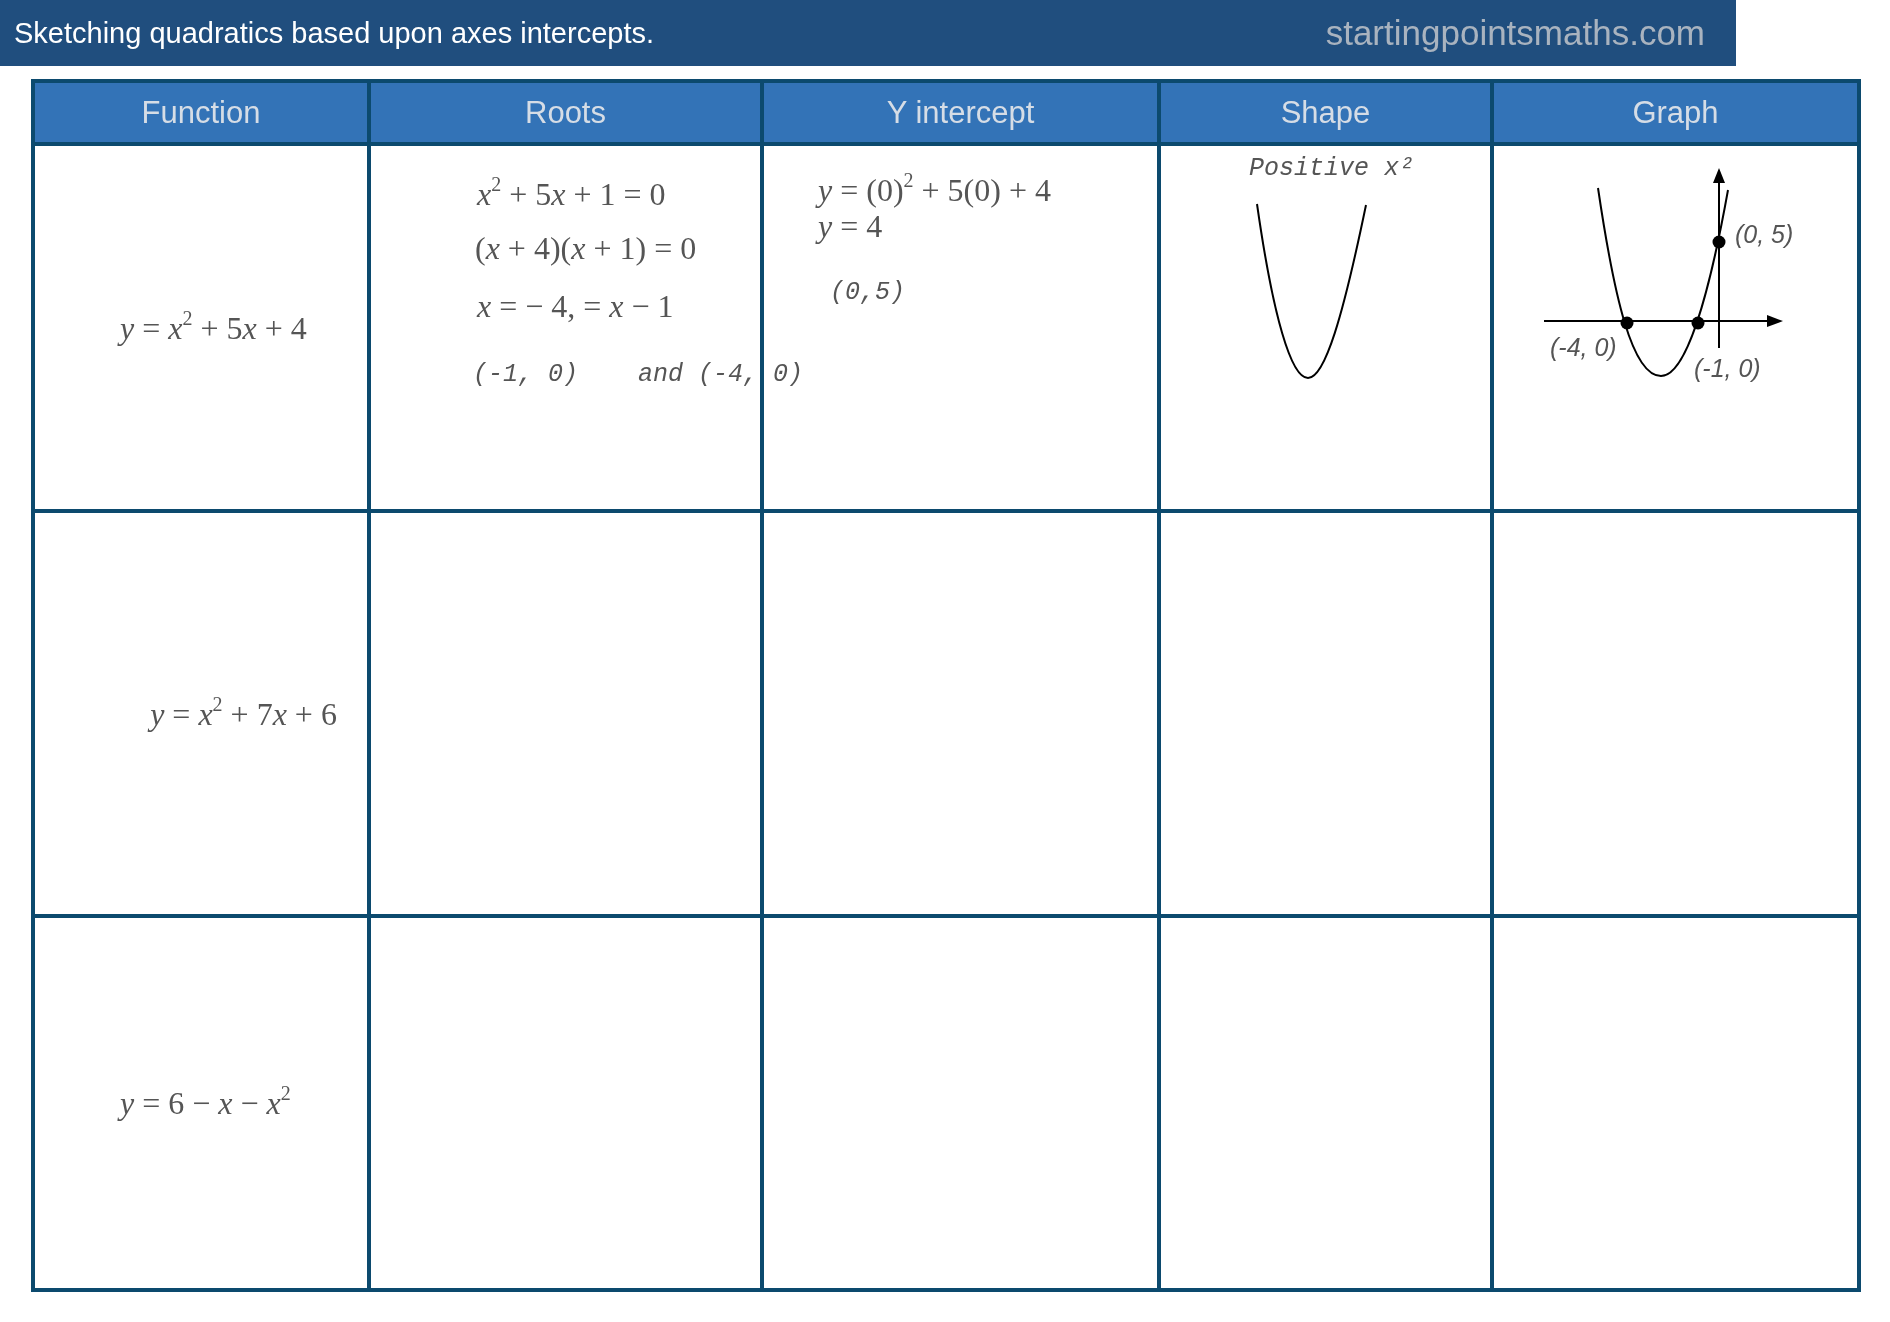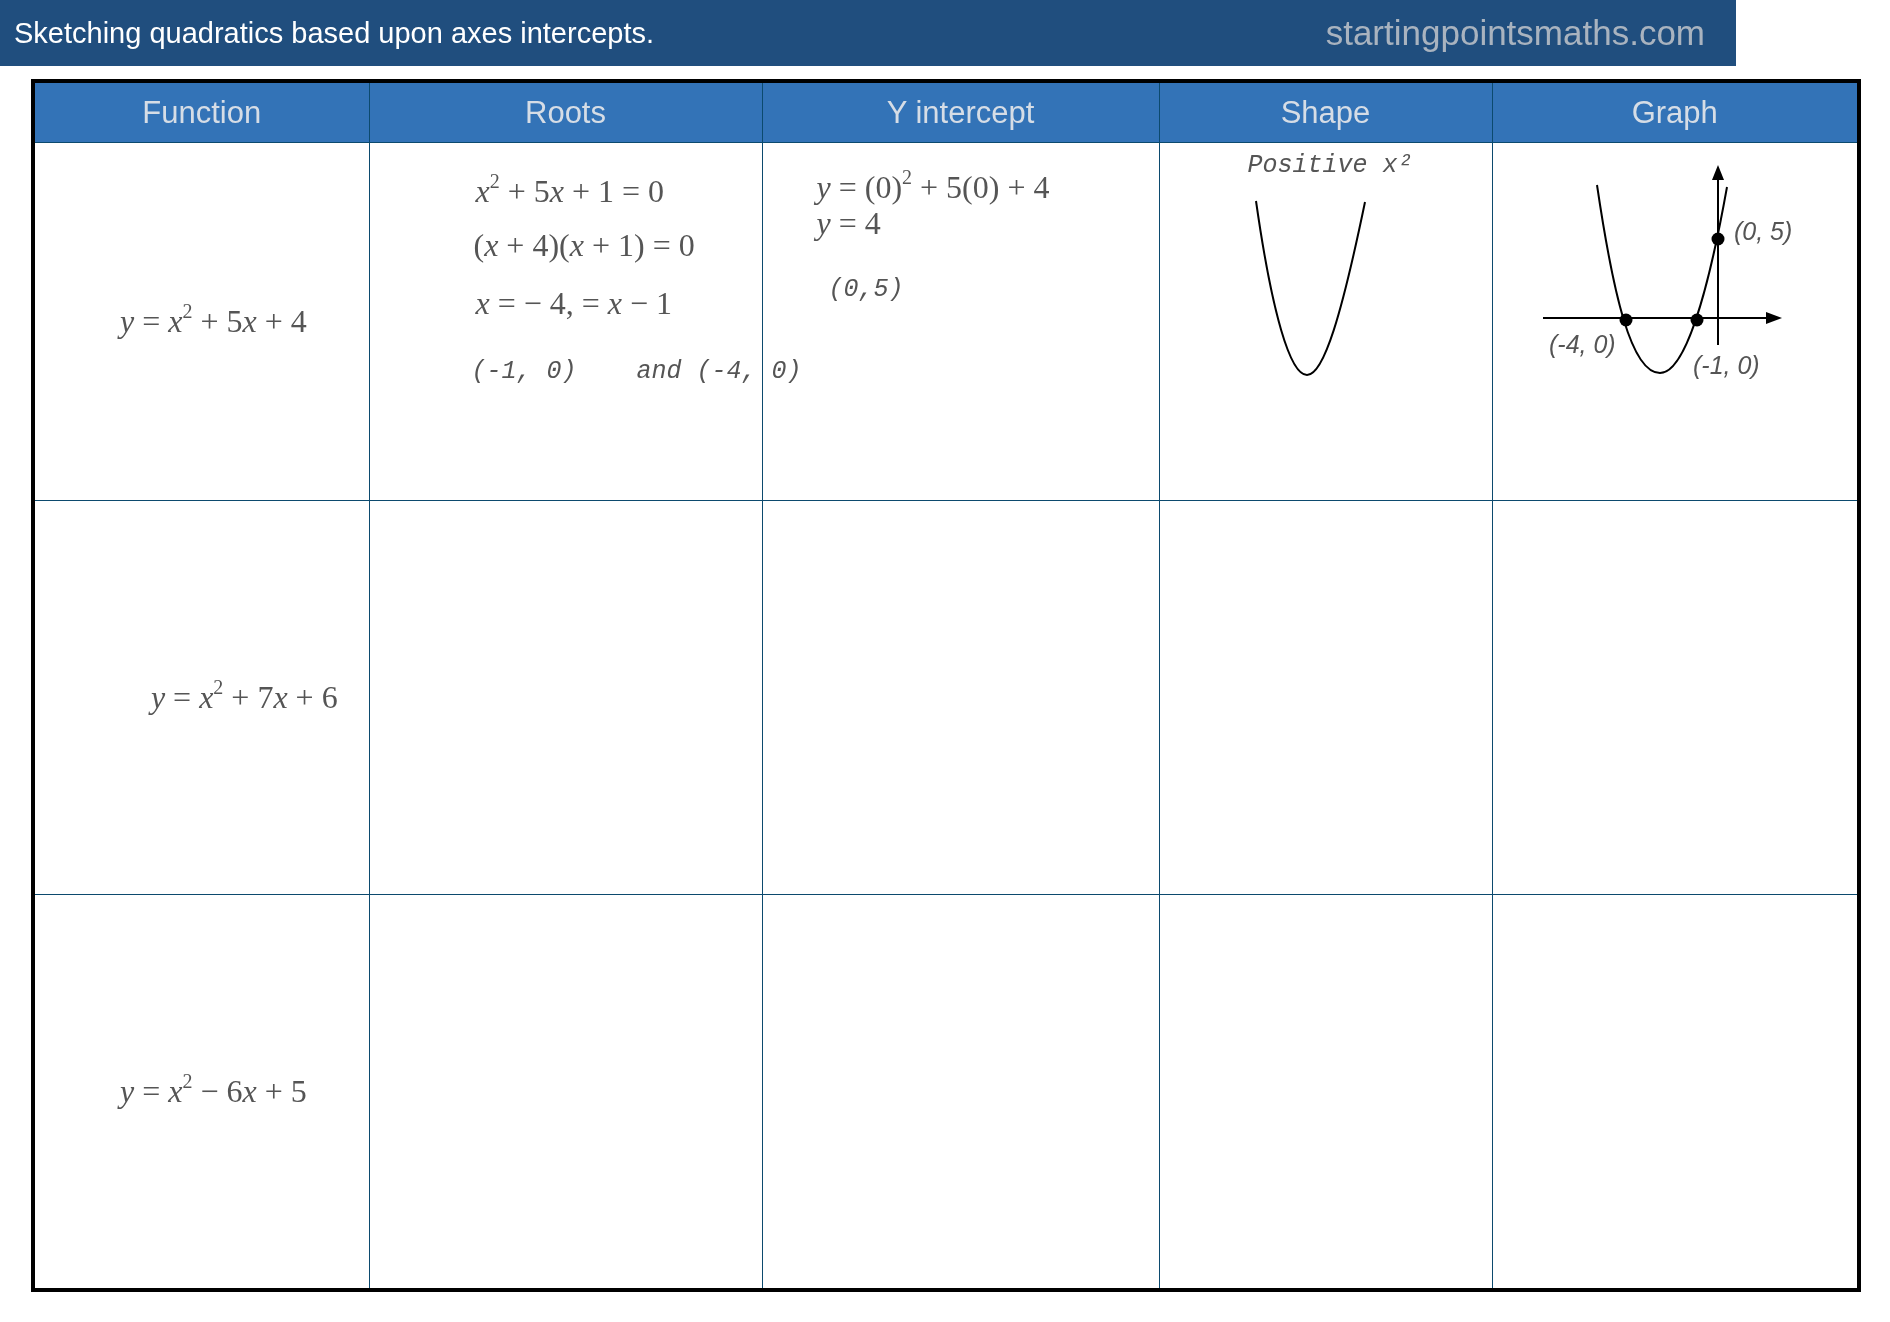--- a/index.html
+++ b/index.html
@@ -1,21 +1,21 @@
 <!DOCTYPE html>
 <html><head>
   <meta charset="utf-8">
   <style>
     html, body { margin: 0; padding: 0; background: #ffffff; }
     body { width: 1890px; height: 1322px; position: relative; overflow: hidden; font-family: "Liberation Sans", sans-serif; }
     .topbar { position: absolute; left: 0; top: 0; width: 1736px; height: 66px; background: #204e7e; }
     .topbar .title { position: absolute; left: 14px; top: 17px; font-size: 29px; color: #ffffff; font-family: "Liberation Sans", sans-serif; }
     .topbar .site { position: absolute; right: 31px; top: 13px; font-size: 35px; color: #a9b3bf; font-family: "Liberation Sans", sans-serif; }
     table.grid { position: absolute; left: 31px; top: 79px; width: 1826px; height: 1213px; border-collapse: collapse; table-layout: fixed; }
-    table.grid th, table.grid td { border: 1px solid #0c4a6e; padding: 0; position: relative; }
+    table.grid th, table.grid td { border: 4px solid #0c4a6e; padding: 0; position: relative; }
     table.grid { border: 4px solid #000; }
     table.grid th { background: #3373b7; color: #d6dde6; font-weight: normal; font-size: 31px; height: 59px; font-family: "Liberation Sans", sans-serif; }
     .math { font-family: "Liberation Serif", serif; color: #555; font-size: 32px; }
     .math i { font-style: italic; }
     .math sup { font-size: 20px; vertical-align: 14px; line-height: 0; }
     .note { font-family: Liberation Mono, monospace; font-style: italic; color: #555; font-size: 25px; }
     .abs { position: absolute; white-space: nowrap; }
     .fn { position: absolute; left: 0; right: 0; top: 50%; transform: translateY(-50%); text-align: center; padding-left: 30px; }
     svg text { font-family: "Liberation Sans", sans-serif; font-style: italic; fill: #555; }
   </style>
@@ -105,26 +105,26 @@
         <div class="fn math" style="text-align:center;left:85px;padding-left:0">
           <i>y</i><span> = </span><i>x</i><sup>2</sup><span> + 7</span><i>x</i><span> + 6</span>
         </div>
       </td>
       <td></td>
       <td></td>
       <td></td>
       <td></td>
     </tr>
 
-    <tr style="height:301px">
+
+    <tr style="height:277px">
       <td>
         <div class="fn math" style="text-align:left;left:85px;padding-left:0">
-          <i>y</i><span> = </span><i>x</i><sup>2</sup><span> − 6</span><i>x</i><span> + 5</span>
+          <i>y</i><span> = 6 − </span><i>x</i><span> − </span><i>x</i><sup>2</sup>
         </div>
       </td>
       <td></td>
       <td></td>
       <td></td>
       <td></td>
     </tr>
-
   </tbody>
 </table>
 
 </body></html>

